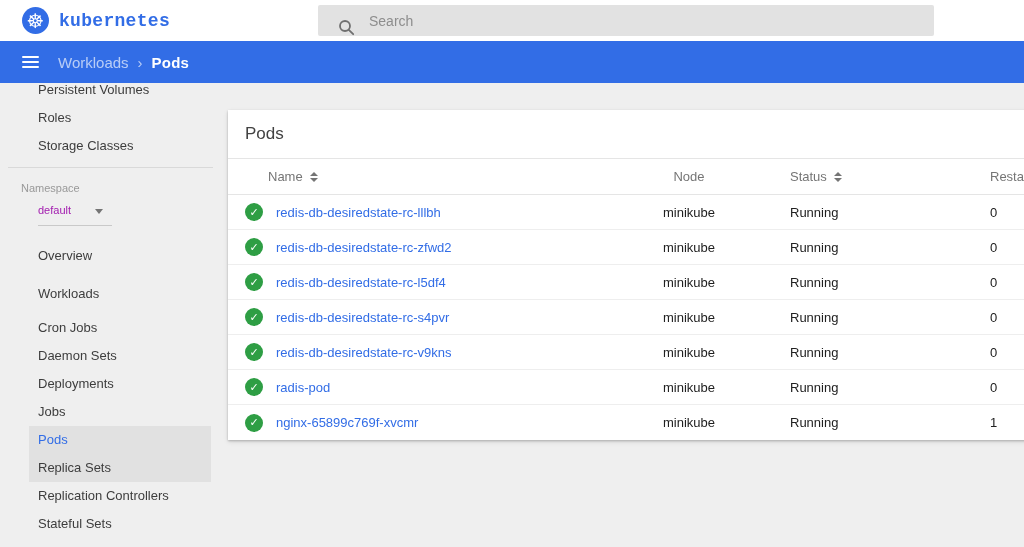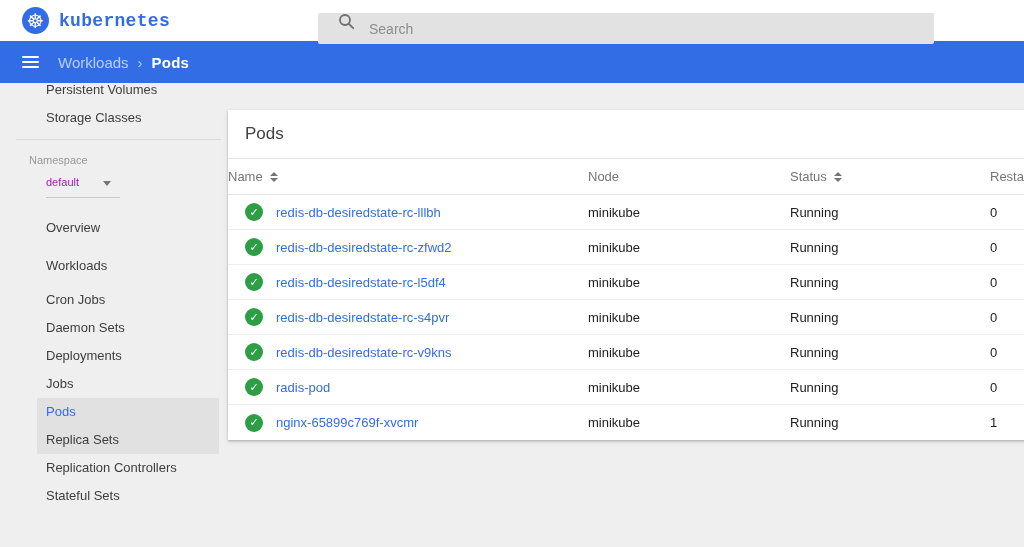--- a/index.html
+++ b/index.html
@@ -5,36 +5,36 @@
   * { margin:0; padding:0; box-sizing:border-box; }
   html,body { width:1024px; height:547px; overflow:hidden; }
   body { font-family:"Liberation Sans","DejaVu Sans",sans-serif; background:#efefef; }
   .app { position:relative; width:1024px; height:547px; overflow:hidden; background:#efefef; }
 
   
   .topbar { position:absolute; top:0; left:0; right:0; height:41px; background:#fff; z-index:6; display:flex; align-items:center; }
   .brand { display:flex; align-items:center; margin-left:22px; cursor:pointer; }
   .logo { width:27px; height:27px; border-radius:50%; background:#326de6; color:#fff; display:flex; align-items:center; justify-content:center; font-size:20px; line-height:1; font-family:"DejaVu Sans",sans-serif; }
   .wordmark { margin-left:10px; font-size:18px; font-weight:700; color:#326de6; letter-spacing:.3px;font-family:Liberation Mono, monospace; }
-  .searchbox { position:absolute; left:318px; top:13px; width:616px; height:31px; background:#e2e2e2; border-radius:2px; display:flex; align-items:flex-start; }
+  .searchbox { position:absolute; left:318px; top:5px; width:616px; height:31px; background:#e2e2e2; border-radius:2px; display:flex; align-items:flex-end; }
   .searchbox svg { margin-left:20px; flex:0 0 auto; }
   .searchbox input { flex:1; height:100%; background:transparent; border:none; outline:none; font-size:14px; color:#333; margin-left:14px; font-family:inherit; }
   .searchbox input::placeholder { color:#8d8d8d; }
 
   
   .bluebar { position:absolute; top:41px; left:0; right:0; height:42px; background:#326de6; z-index:5; display:flex; align-items:center; }
   .hamburger { width:17px; display:flex; flex-direction:column; gap:3px; margin-left:22px; cursor:pointer; }
   .hamburger span { display:block; height:2px; background:#fff; border-radius:1px; }
   .crumbs { margin-left:19px; font-size:15px; display:flex; align-items:center; }
   .crumb-parent { color:rgba(255,255,255,.65); cursor:pointer; }
   .crumb-sep { color:rgba(255,255,255,.65); margin:0 9px; font-size:15px; }
   .crumb-current { color:#fff; font-weight:700; letter-spacing:.2px; }
 
   
-  .sidebar { position:absolute; top:83px; left:16px; width:228px; z-index:1; }
+  .sidebar { position:absolute; top:83px; left:8px; width:228px; z-index:1; }
   .side-item { height:28px; line-height:28px; padding-left:30px; font-size:13px; color:#3d3d3d; cursor:pointer; white-space:nowrap; }
   .side-item.first { margin-top:-7px; }
   .side-item.level1 { }
   .side-divider { border-top:1px solid #d9d9d9; margin-top:7px; margin-right:23px; }
   .ns-label { font-size:11px; color:#999; padding-left:13px; margin-top:14px; }
   .ns-select { margin-left:30px; margin-top:10px; display:inline-flex; align-items:center; cursor:pointer; }
   .ns-value { font-size:11px; font-weight:400; color:#a21caf; }
   .caret { width:0; height:0; border-left:4px solid transparent; border-right:4px solid transparent; border-top:5px solid #757575; margin-left:24px; margin-top:2px; }
   .ns-underline { margin-left:30px; margin-top:7px; width:74px; border-bottom:1px solid #c9c9c9; }
   .gap16 { height:16px; } .gap10 { height:10px; } .gap6 { height:6px; }
@@ -42,23 +42,23 @@
   .hl .side-item { padding-left:9px; }
   .side-item.active { color:#326de6; }
 
   
   .card { position:absolute; left:228px; top:110px; width:820px; background:#fff; box-shadow:0 1px 2px rgba(0,0,0,.22), 0 2px 5px rgba(0,0,0,.1); }
   .card-title { height:49px; display:flex; align-items:center; padding-left:17px; font-size:17px; color:#424242; border-bottom:1px solid #e5e5e5; }
   .thead { display:flex; height:36px; align-items:center; color:#757575; font-size:13px; border-bottom:1px solid #e5e5e5; }
   .row { display:flex; height:35px; align-items:center; font-size:13px; color:#212121; border-bottom:1px solid #eeeeee; }
   .row:last-child { border-bottom:none; }
   .c1 { width:360px; display:flex; align-items:center; }
-  .thead .c1 { }
+  .thead .c1 { padding-left:40px; }
   .row .c1 { padding-left:17px; }
-  .c2 { width:202px; } .c3 { width:200px; display:flex; align-items:center; } .c4 { flex:1; min-width:58px; white-space:nowrap; overflow:hidden; }
+  .c2 { width:202px;text-align:center; } .c3 { width:200px; display:flex; align-items:center; } .c4 { flex:1; min-width:58px; white-space:nowrap; overflow:hidden; }
   .sort { display:inline-flex; flex-direction:column; gap:2px; margin-left:7px; cursor:pointer; }
   .sort i { display:block; width:0; height:0; border-left:4px solid transparent; border-right:4px solid transparent; }
   .sort .up { border-bottom:4px solid #757575; }
   .sort .dn { border-top:4px solid #757575; }
   .check { width:18px; height:18px; border-radius:50%; background:#2e9e44; color:#fff; display:flex; align-items:center; justify-content:center; font-size:11px; font-weight:700; font-family:"DejaVu Sans",sans-serif; flex:0 0 auto; }
   .podlink { margin-left:13px; color:#326de6; cursor:pointer; text-decoration:none; }
 </style>
 </head>
 <body>
 
@@ -86,20 +86,21 @@
       </div>
     <div class="crumbs">
       <span class="crumb-parent">Workloads</span>
       <span class="crumb-sep">›</span>
       <span class="crumb-current">Pods</span>
     </div>
   </div>
 
   <div class="sidebar">
     <div class="side-item first">Persistent Volumes</div>
+    <div class="side-item">Roles</div>
     <div class="side-item">Storage Classes</div>
     <div class="side-divider"></div>
     <div class="ns-label">Namespace</div>
     <div class="ns-select">
       <span class="ns-value">default</span>
       <span class="caret"></span>
     </div>
     <div class="ns-underline"></div>
     <div class="gap16"></div>
     <div class="side-item level1">Overview</div>

